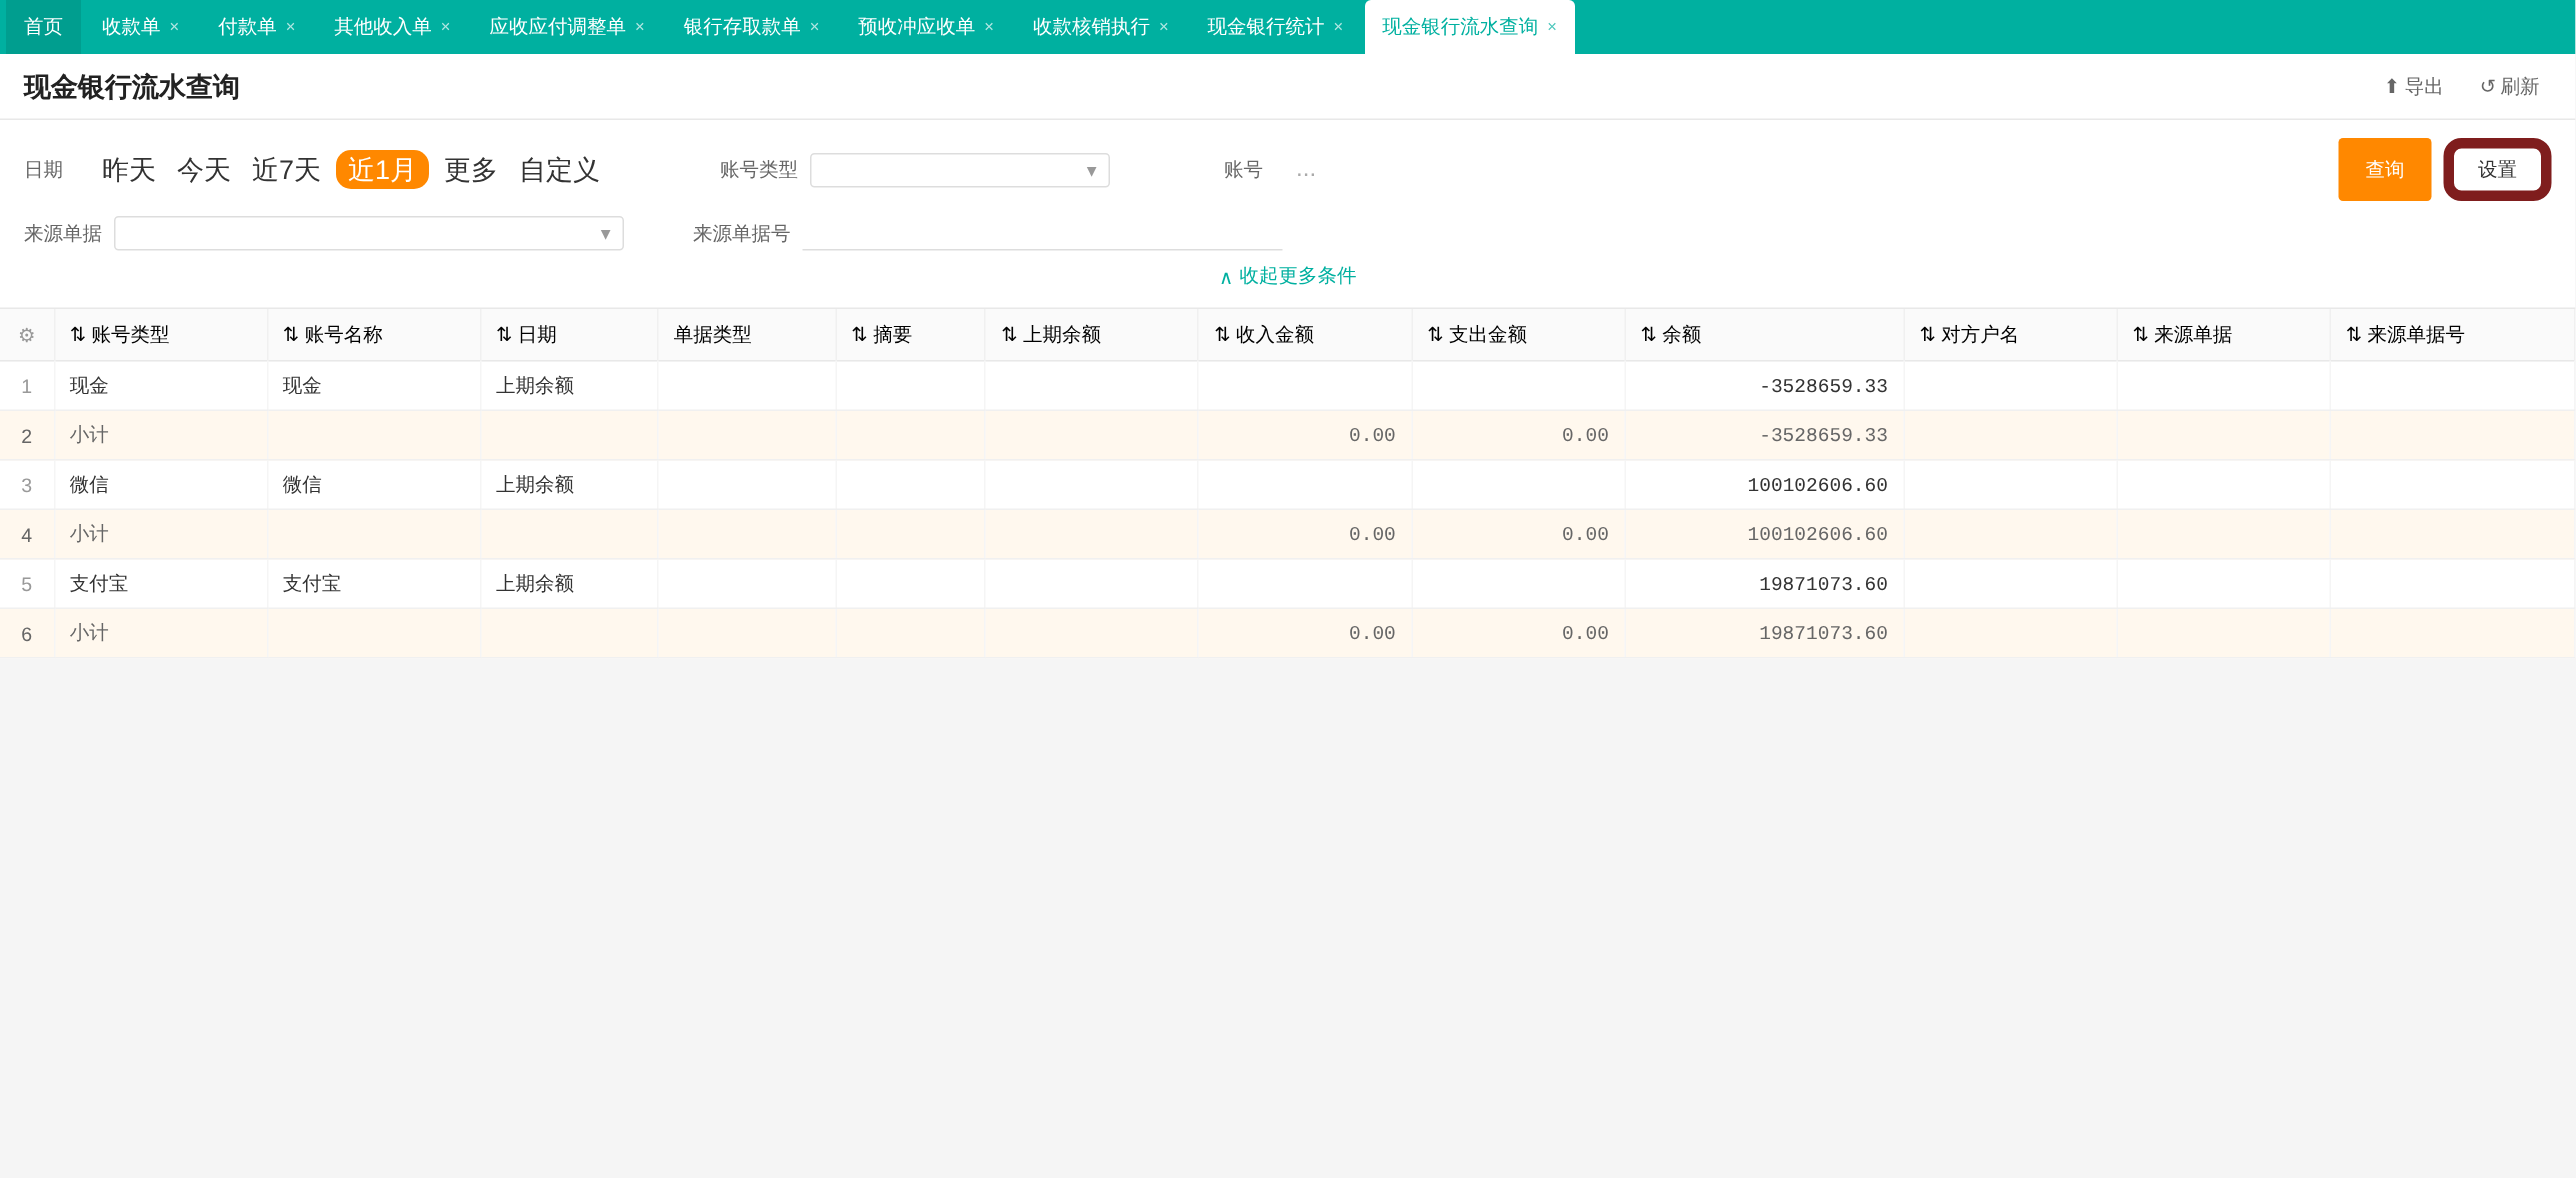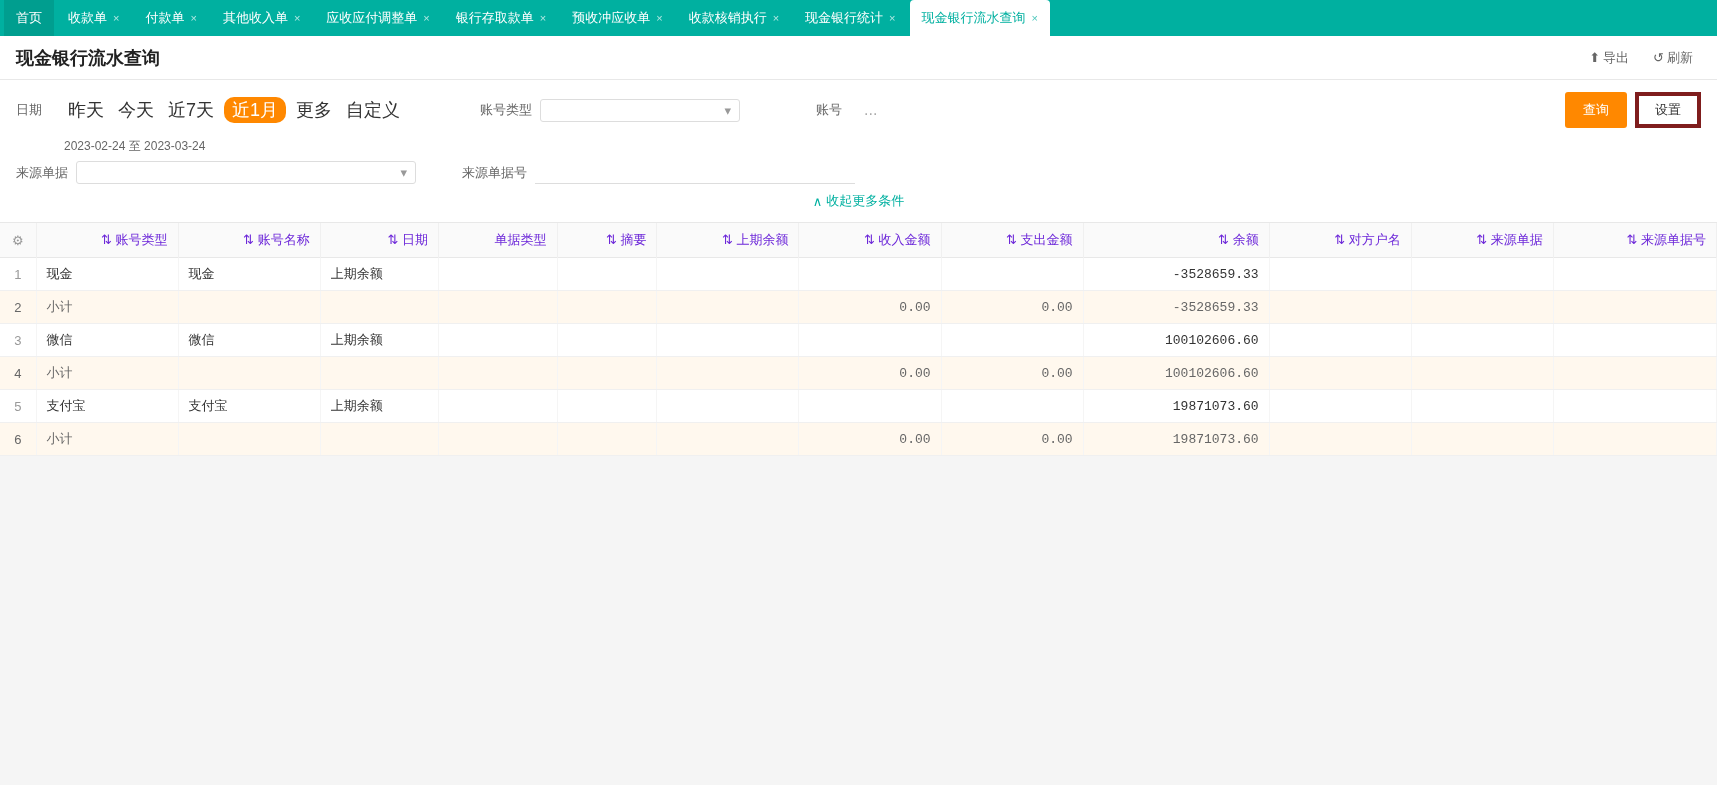--- a/index.html
+++ b/index.html
@@ -77,21 +77,21 @@
     .filter-input {
       border: none; border-bottom: 1px solid #ddd;
       padding: 3px 6px; outline: none; min-width: 200px; font-size: 13px;
     }
     .filter-group { display: flex; align-items: center; gap: 8px; }
     .query-btn {
       background: #ff8800; color: #fff; border: none; border-radius: 3px;
       padding: 6px 18px; cursor: pointer; font-size: 13px;
     }
     .settings-btn {
-      background: #fff; color: #333; border: 4px solid #7f1d1d; border-radius: 0;
+      background: #fff; color: #333; border: 7px solid #7f1d1d; border-radius: 12px;
       padding: 5px 16px; cursor: pointer; font-size: 13px;
     }
 
     .filter-right { margin-left: auto; display: flex; gap: 8px; padding-left: 23px; }
 
     .collapse-bar {
       display: flex; align-items: center; justify-content: center;
       color: #00b0a0; cursor: pointer; padding: 4px 0; font-size: 12px; gap: 4px;
     }
 
@@ -104,22 +104,22 @@
     table {
       width: 100%;
       border-collapse: collapse;
     }
     thead tr {
       background: #fafafa;
       border-bottom: 1px solid #e8e8e8;
     }
     th {
       padding: 8px 10px;
-      text-align: right;
-      color: #6d28d9;
+      text-align: left;
+      color: #000000;
       font-weight: normal;
       border-right: 1px solid #f0f0f0;
       white-space: nowrap;
       font-size: 13px;
     }
     td {
       padding: 7px 10px;
       border-bottom: 1px solid #f0f0f0;
       border-right: 1px solid #f5f5f5;
       font-size: 13px;
@@ -221,23 +221,20 @@
       <span class="filter-label">账号</span>
       <span class="three-dots">...</span>
     </div>
 
     <div class="filter-right">
       <button class="query-btn">查询</button>
       <button class="settings-btn">设置</button>
     </div>
   </div>
 
-  <div style="margin-left: 44px; margin-bottom: 6px;">
-    <span class="date-range">2023-02-24 至 2023-03-24</span>
-  </div>
 
   <div class="filter-row" style="margin-bottom: 4px;">
     <div class="filter-group">
       <span class="filter-label">来源单据</span>
       <div class="filter-select" style="min-width:340px;">
         <span></span>
         <span>▾</span>
       </div>
     </div>
     <div class="filter-group" style="margin-left: 30px;">

